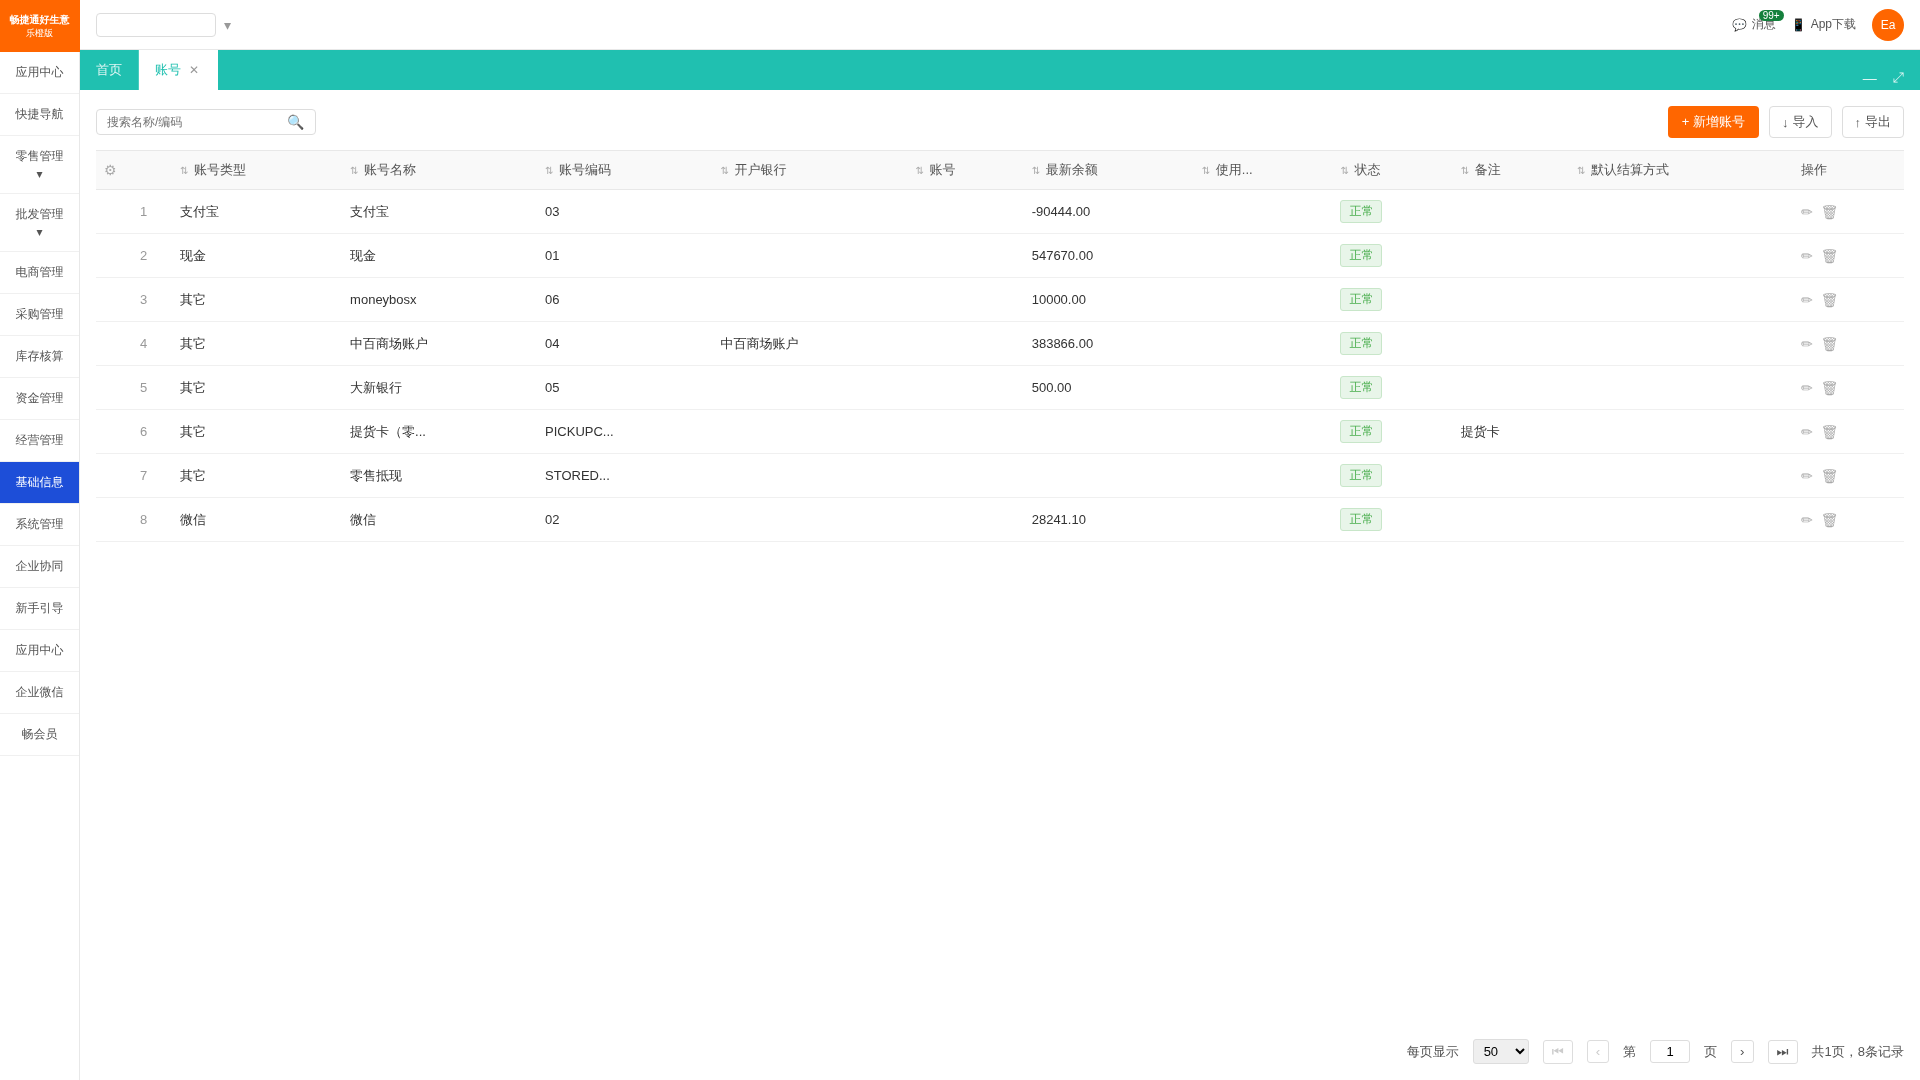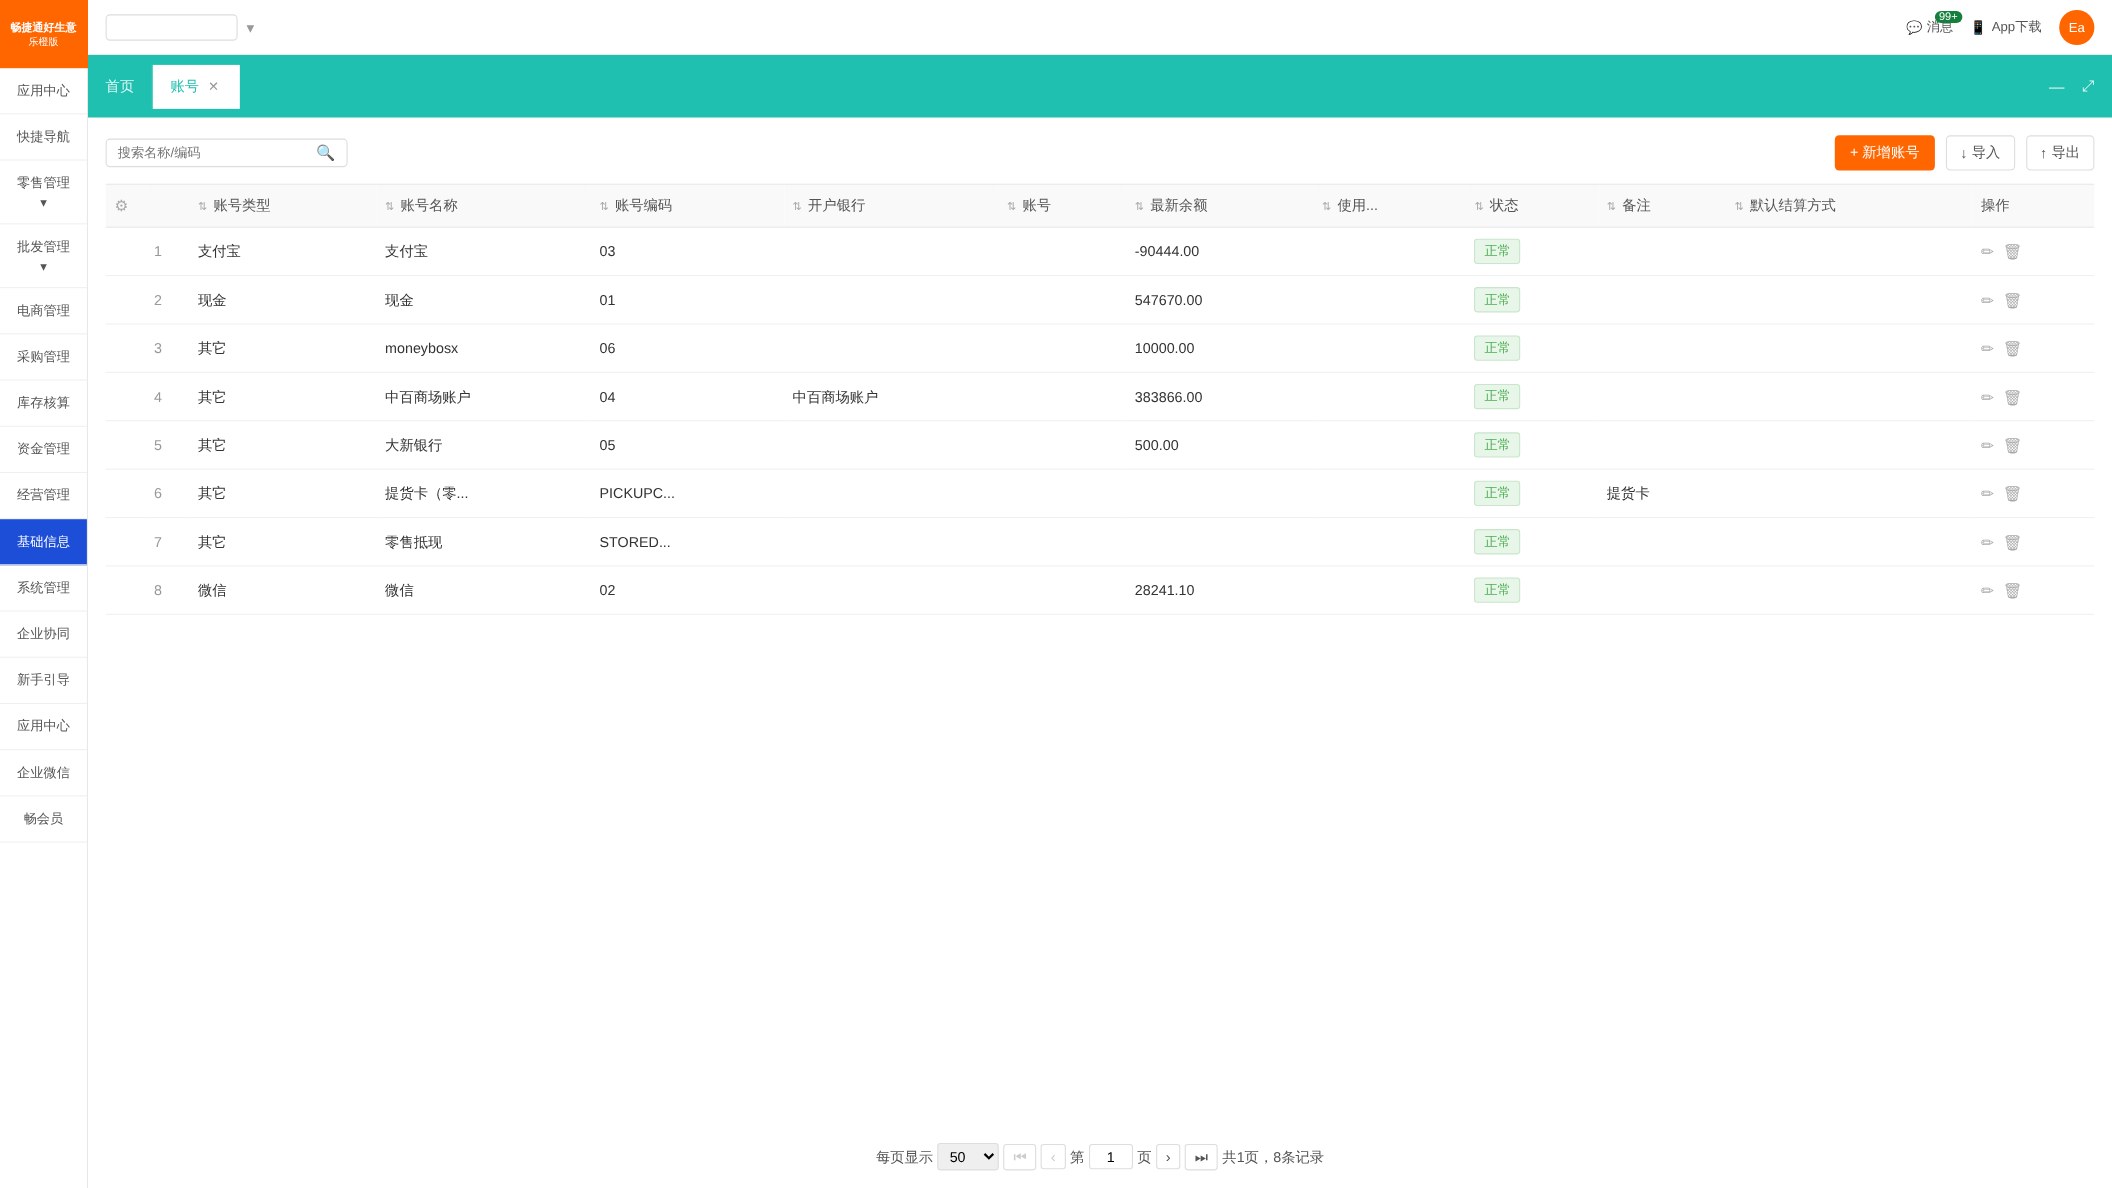--- a/index.html
+++ b/index.html
@@ -11,21 +11,21 @@
       background: #fff;
       border-right: 1px solid #e8e8e8;
       display: flex;
       flex-direction: column;
       align-items: center;
       padding-top: 0;
       flex-shrink: 0;
     }
     .sidebar-logo {
       width: 80px;
-      height: 62px;
+      height: 52px;
       background: #ff6600;
       display: flex;
       align-items: center;
       justify-content: center;
       flex-direction: column;
     }
     .sidebar-logo-text {
       color: white;
       font-size: 10px;
       font-weight: bold;
@@ -118,24 +118,24 @@
       display: flex;
       align-items: center;
       justify-content: center;
       color: white;
       font-size: 12px;
       cursor: pointer;
     }
 
     
     .tab-bar {
-      height: 57px;
+      height: 40px;
       background: #20c0b0;
       display: flex;
-      align-items: center;
+      align-items: flex-end;
       padding: 0 0;
       gap: 0;
     }
     .tab-item {
       height: 40px;
       padding: 0 16px;
       display: flex;
       align-items: center;
       gap: 6px;
       cursor: pointer;
@@ -276,24 +276,24 @@
     .action-icon {
       cursor: pointer;
       color: #aaa;
       font-size: 14px;
     }
 
     
     .pagination {
       display: flex;
       align-items: center;
-      justify-content: center;
+      justify-content: flex-end;
       margin-top: auto;
       padding-top: 16px;
-      gap: 4px;
+      gap: 14px;
       font-size: 13px;
       color: #555;
     }
     .page-size-select {
       border: 1px solid #ddd;
       border-radius: 3px;
       padding: 3px 6px;
       font-size: 13px;
     }
     .page-btn {

